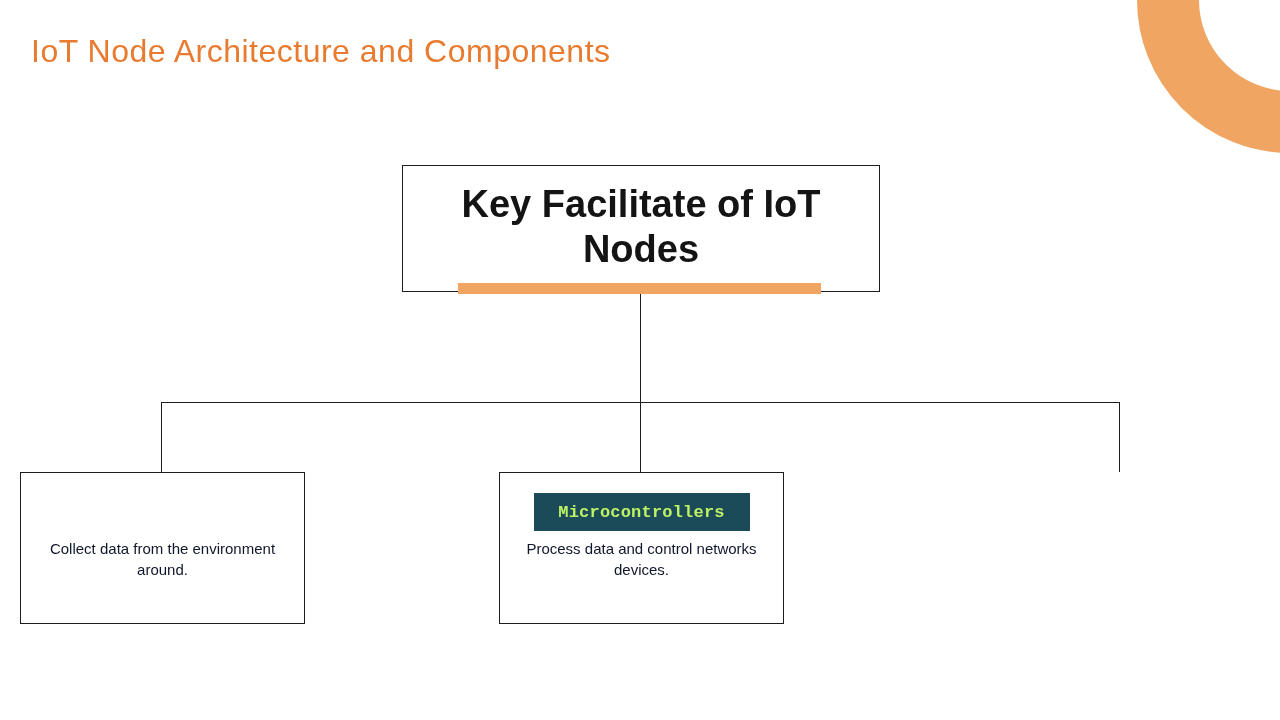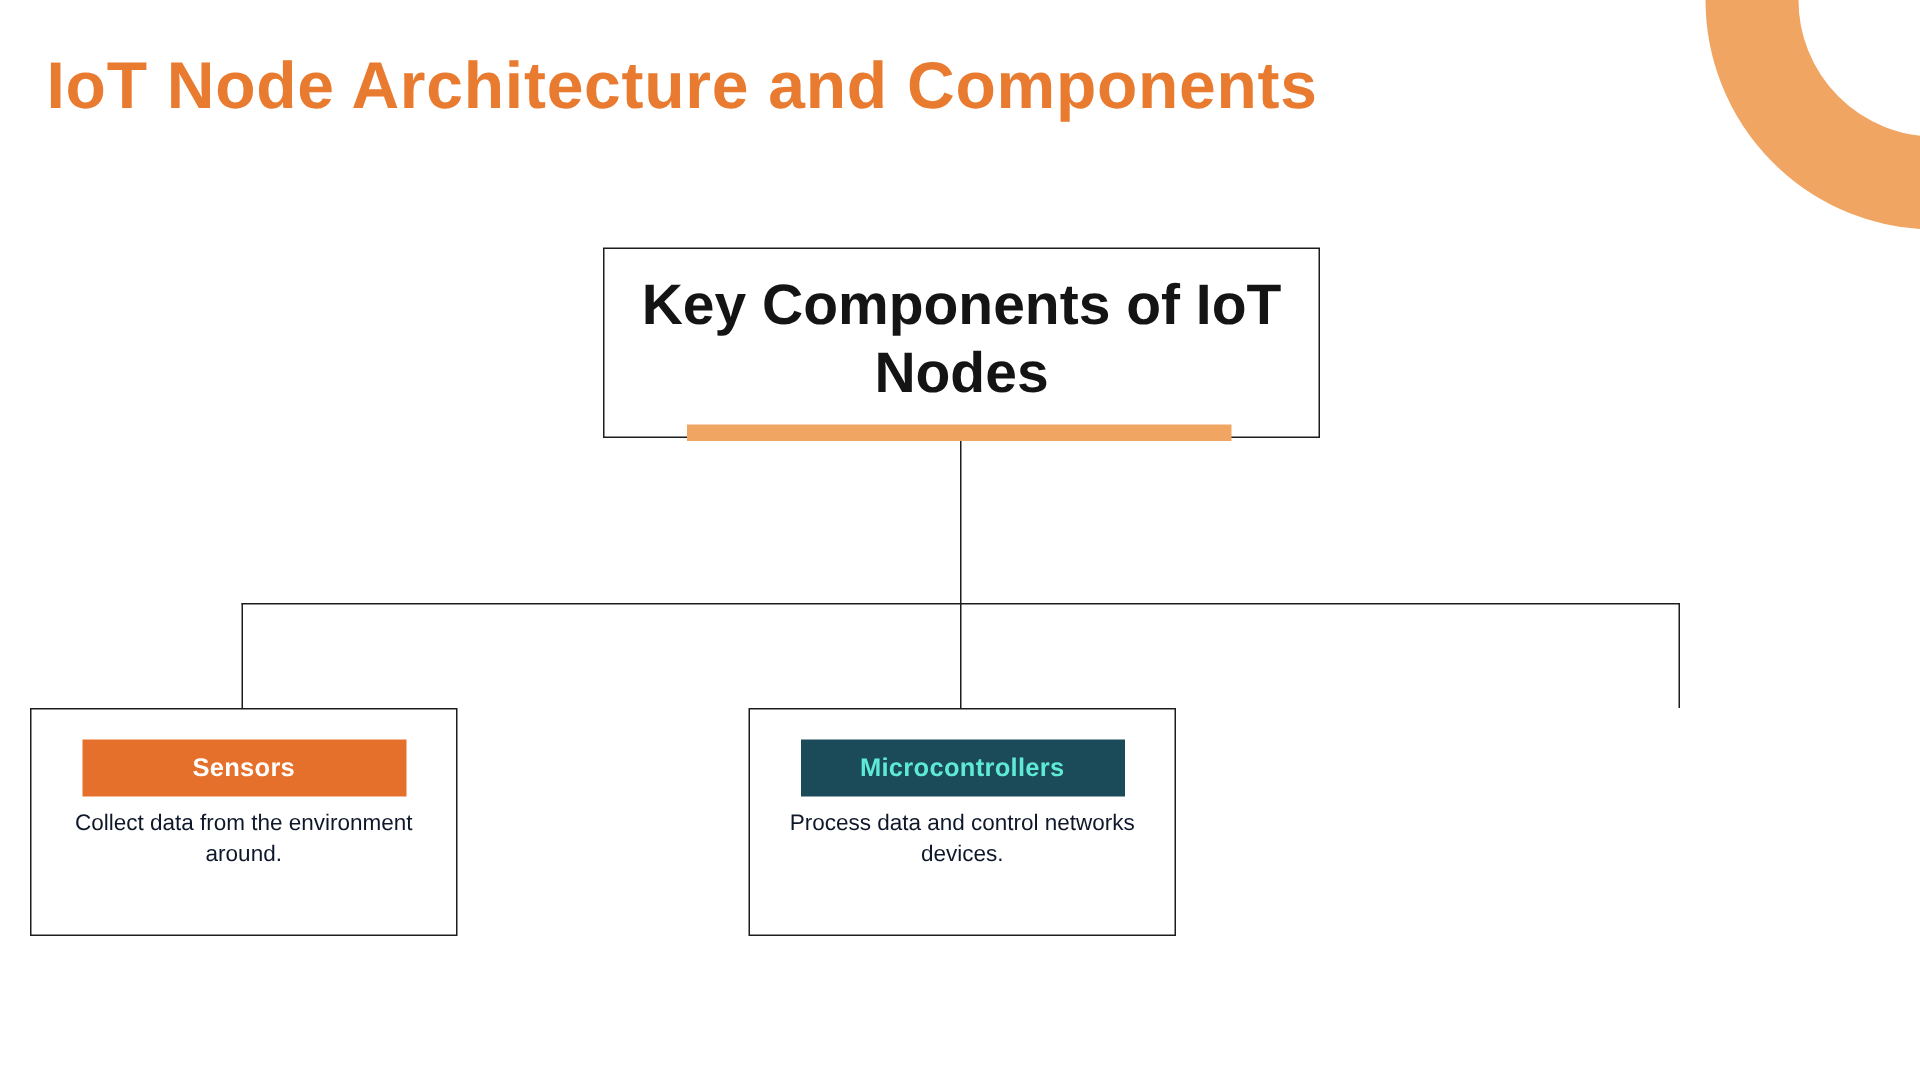--- a/index.html
+++ b/index.html
@@ -8,22 +8,22 @@
     width: 1280px;
     height: 720px;
     background: #ffffff;
     overflow: hidden;
     font-family: "Liberation Sans", sans-serif;
   }
   .slide-title {
     position: absolute;
     left: 31px;
     top: 33px;
-    font-size: 44px;
-    font-weight: bold;
+    font-size: 32px;
+    font-weight: normal;
     letter-spacing: 0.5px;
     white-space: nowrap;
   }
   .ring {
     position: absolute;
     left: 1137px;
     top: -153px;
     width: 182px;
     height: 182px;
     border: 62px solid #f1a562;
@@ -116,38 +116,35 @@
 </head>
 <body>
 
 <div class="slide">
 
   <div class="slide-title" style="color: rgb(232, 123, 47);">IoT Node Architecture and Components</div>
 
   <div class="ring" style="border-color: rgb(241, 165, 98);"></div>
 
   <div class="root-box">
-    <div class="root-label">Key Components of IoT Nodes</div>
+    <div class="root-label">Key Facilitate of IoT Nodes</div>
   </div>
 
   <div class="accent-bar" style="background: rgb(241, 165, 98);"></div>
 
   <div class="line line-v-center" style="background: rgb(29, 29, 29);"></div>
   <div class="line line-h" style="background: rgb(29, 29, 29);"></div>
   <div class="line line-v-left" style="background: rgb(29, 29, 29);"></div>
   <div class="line line-v-right" style="background: rgb(29, 29, 29);"></div>
 
   <div class="node node-1">
-    <div class="node-header" style="background: rgb(229, 112, 43);">
-      <span class="node-header-label" style="color: rgb(255, 255, 255);">Sensors</span>
-    </div>
     <div class="node-desc">Collect data from the environment around.</div>
   </div>
 
   <div class="node node-2">
     <div class="node-header" style="background: rgb(27, 74, 89);">
-      <span class="node-header-label" style="color: #5eead4;">Microcontrollers</span>
+      <span class="node-header-label" style="color: #bef264; font-family: Liberation Mono, monospace;">Microcontrollers</span>
     </div>
     <div class="node-desc">Process data and control networks devices.</div>
   </div>
 
 
 </div>
 
 </body></html>

